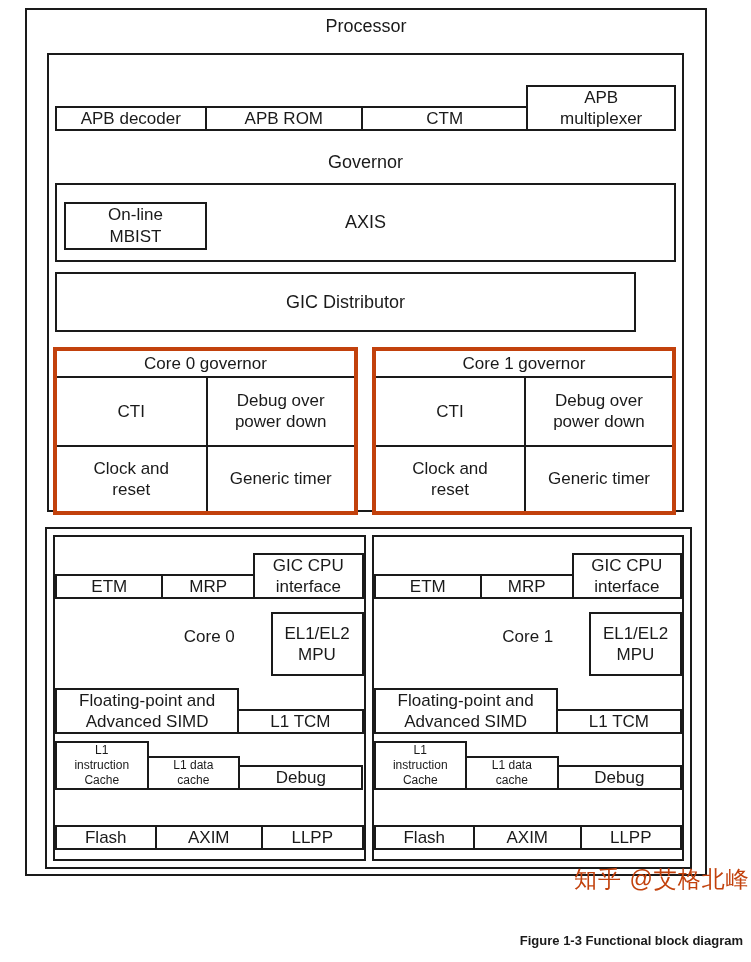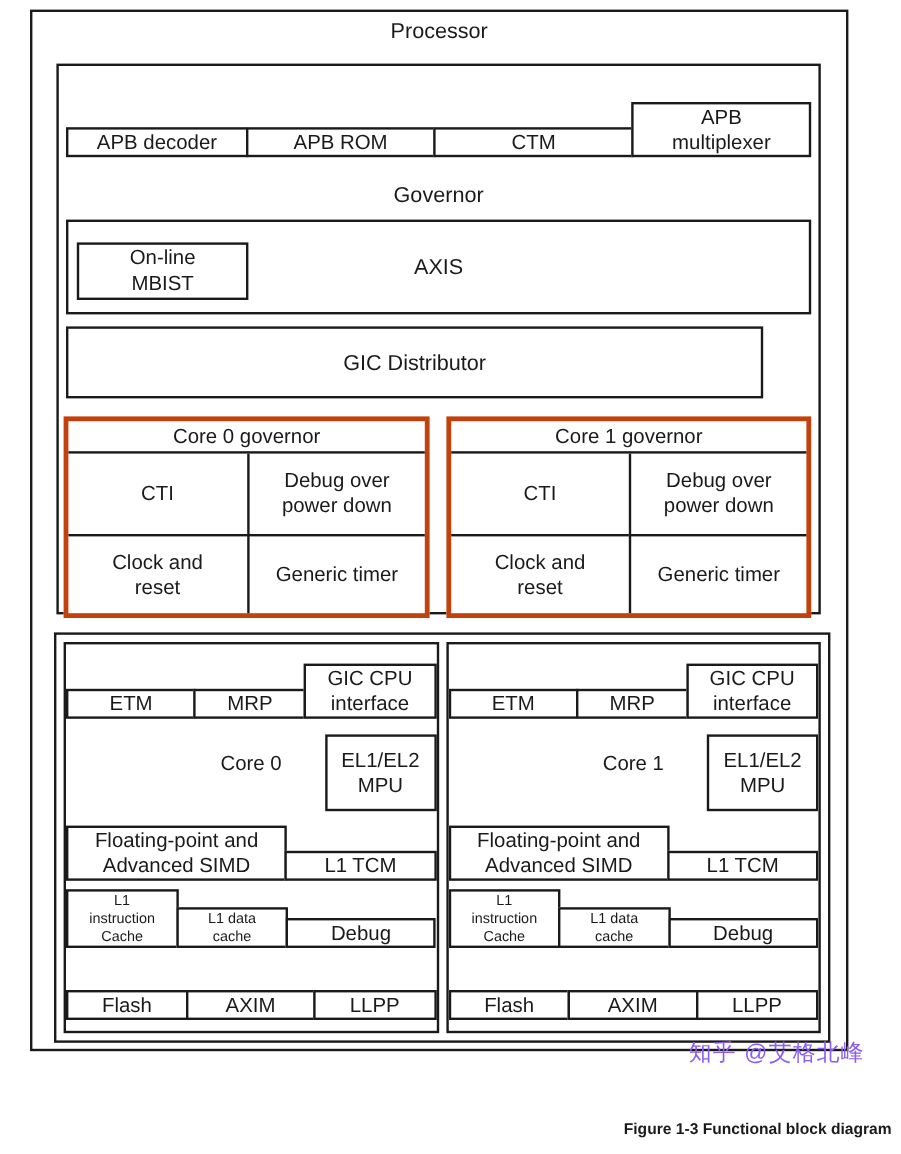--- a/index.html
+++ b/index.html
@@ -70,21 +70,21 @@
   .fp-row { height: 60px; }
   .c-fp { flex: 180 0 0; } .c-tcm { flex: 122 0 0; }
   .l1-row { height: 58px; margin-top: -2px; }
   .c-ic, .c-dc { flex: 90 0 0; font-size: 12px; line-height: 15px; }
   .c-dbg { flex: 122 0 0; }
   .flash-row { height: 62px; margin-top: -2px; }
   .c-flash { flex: 98 0 0; } .c-axim { flex: 105 0 0; } .c-llpp { flex: 99 0 0; }
 
   
   #watermark { position: absolute; left: 574px; top: 864px;
-               font-size: 19px; color: #8b5cf6; letter-spacing: 1px; z-index: 1; }
+               font-size: 23px; color: #c2410c; letter-spacing: 1px; z-index: 1; }
   #caption { position: absolute; left: 0; right: 8px; top: 933px;
              text-align: right; font-size: 13px; font-weight: bold; z-index: 2; }
 </style>
 </head>
 <body>
 
 <div class="box" id="processor">
   <div class="lbl" id="processor-label">Processor</div>
 
   <div class="box" id="governor">

